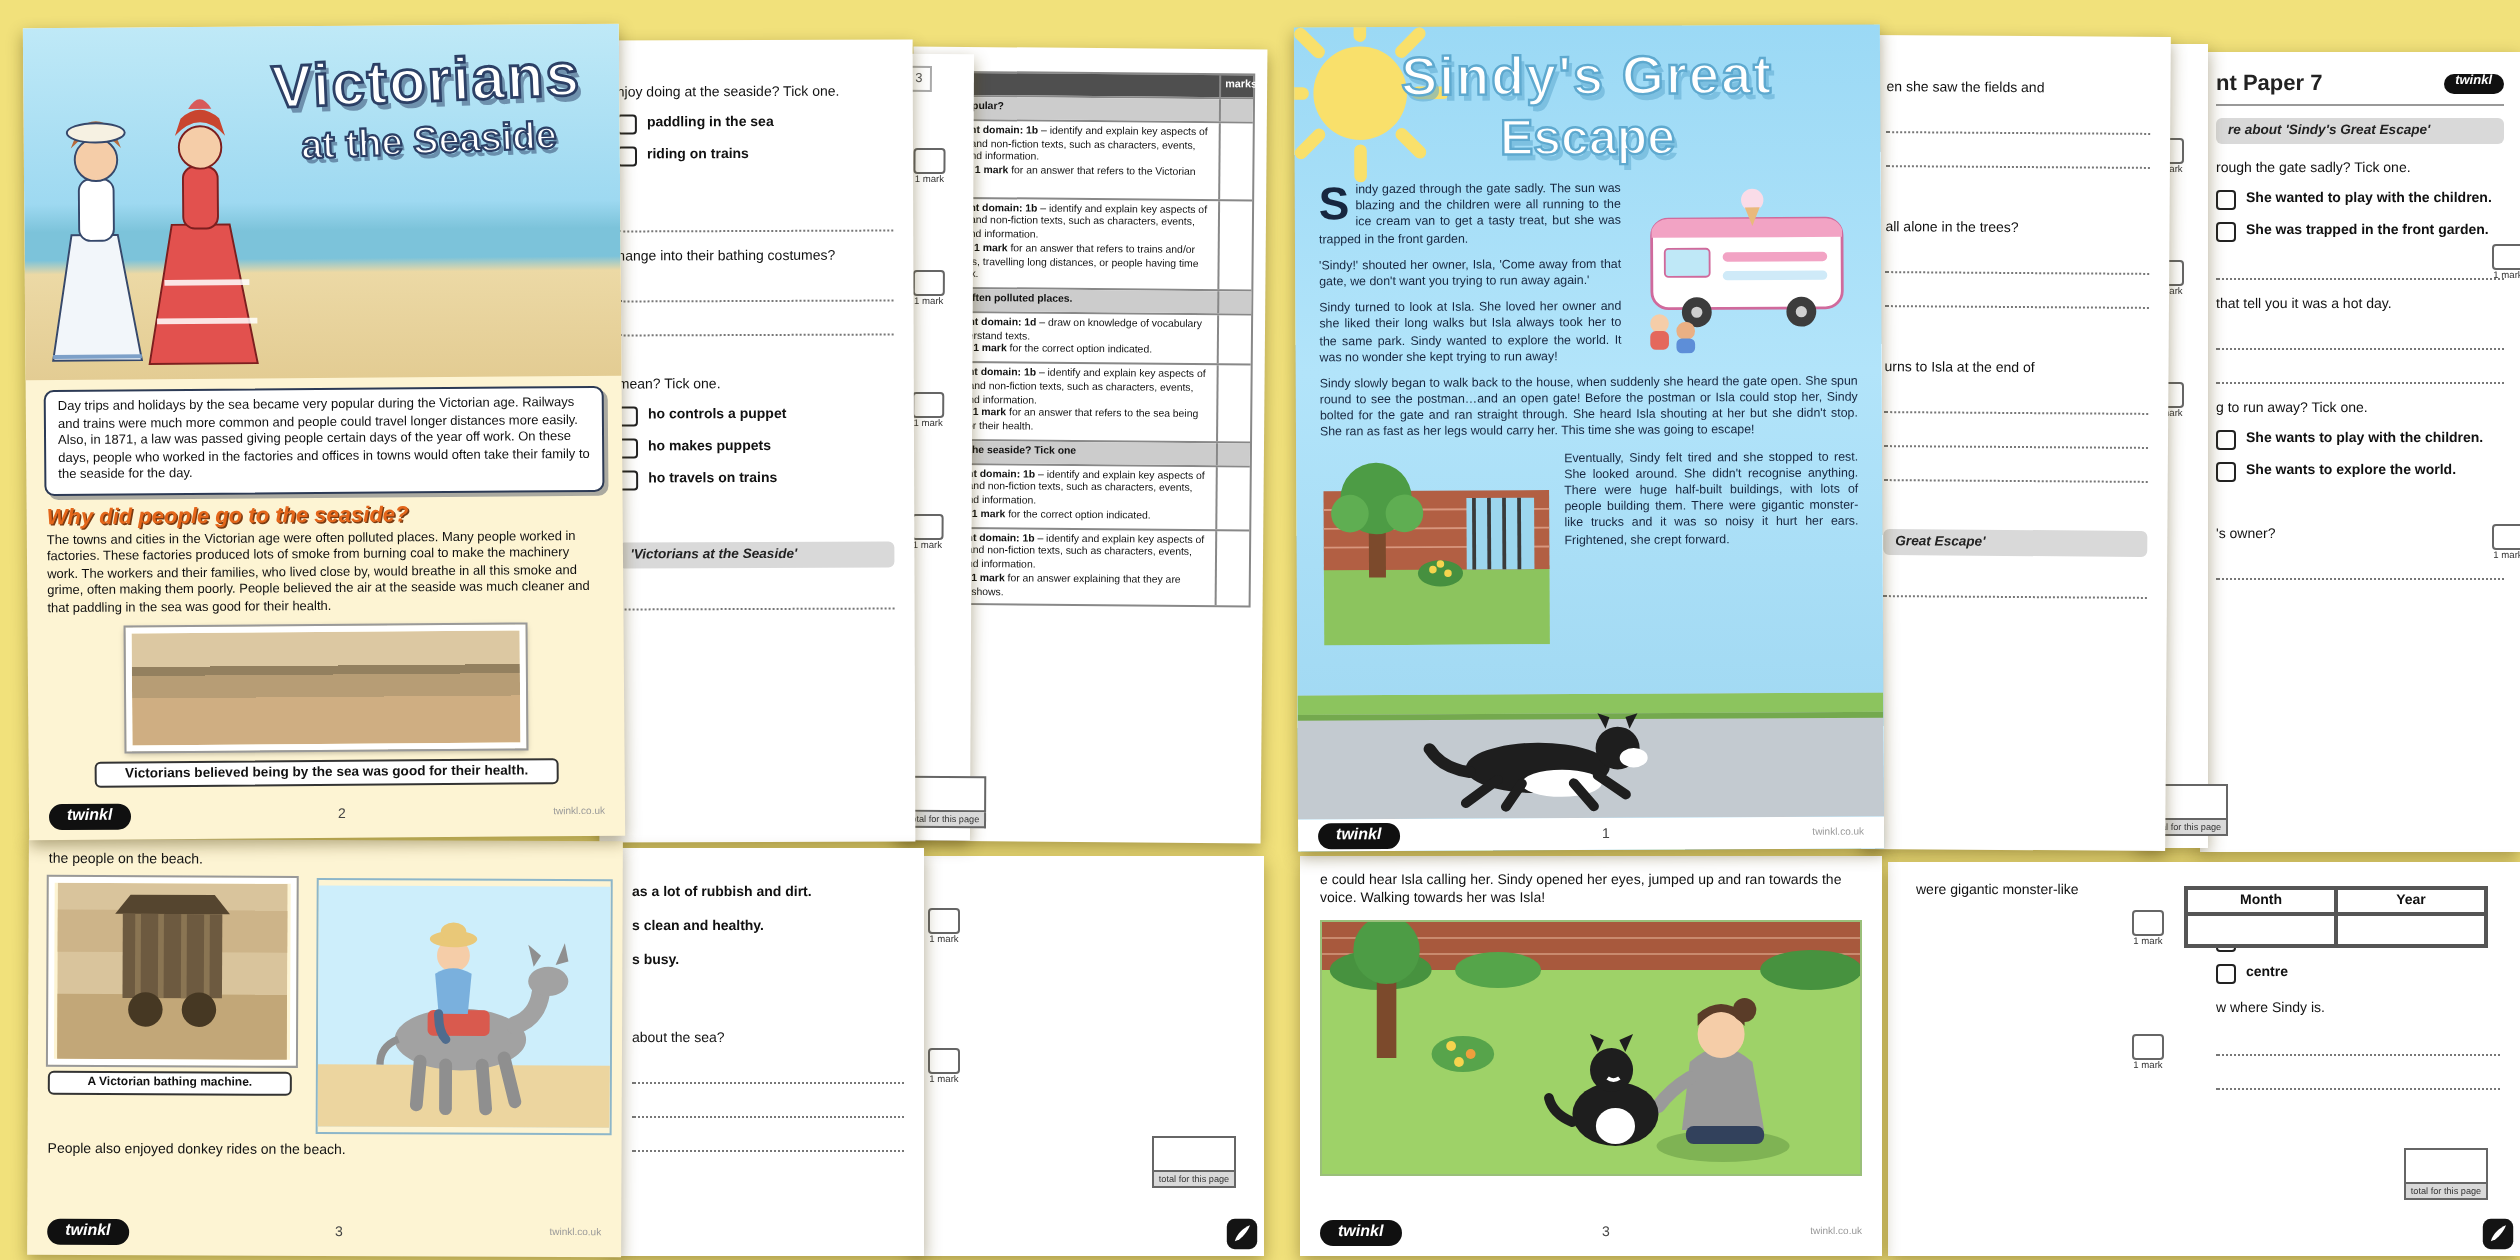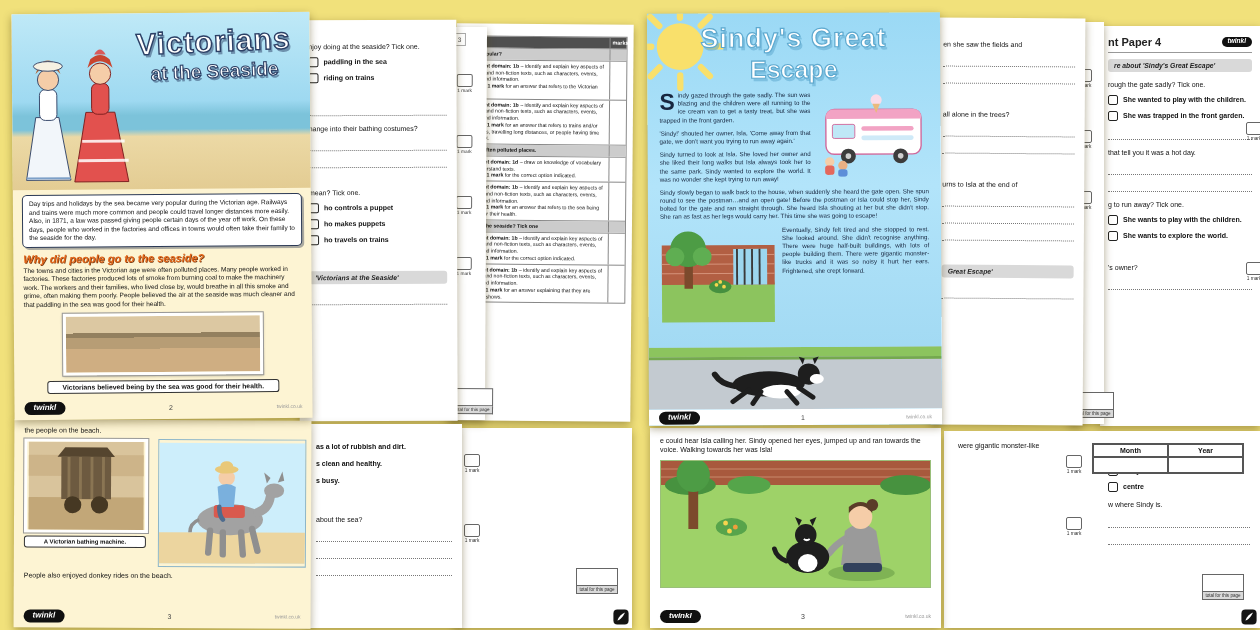--- a/index.html
+++ b/index.html
@@ -351,21 +351,21 @@
       <div class="tb-lbl">total for this page</div>
     </div>
   <svg class="quill" viewBox="0 0 20 20">
     <rect x="0.5" y="0.5" width="19" height="19" rx="5" fill="#141414"></rect>
     <path d="M5.5 14.5 C7 9.5 11 6 15 4.5 C13.5 8.5 10 12.5 7.5 13.8 L5.5 14.5 Z" fill="#ffffff"></path>
   </svg>
 </div>
 
 <div class="page" id="page-rpaper">
   <div class="rp-head">
-    <span class="rp-title">nt Paper 4</span>
+    <span class="rp-title">nt Paper 7</span>
     <span class="pill small">twinkl</span>
   </div>
   <div class="rule"></div>
   <div class="band">re about 'Sindy's Great Escape'</div>
   <div class="q-stem">rough the gate sadly? Tick one.</div>
   <div class="opt">
       <span class="cb"></span>
       <span>She wanted to play with the children.</span>
     </div>
   <div class="opt">

